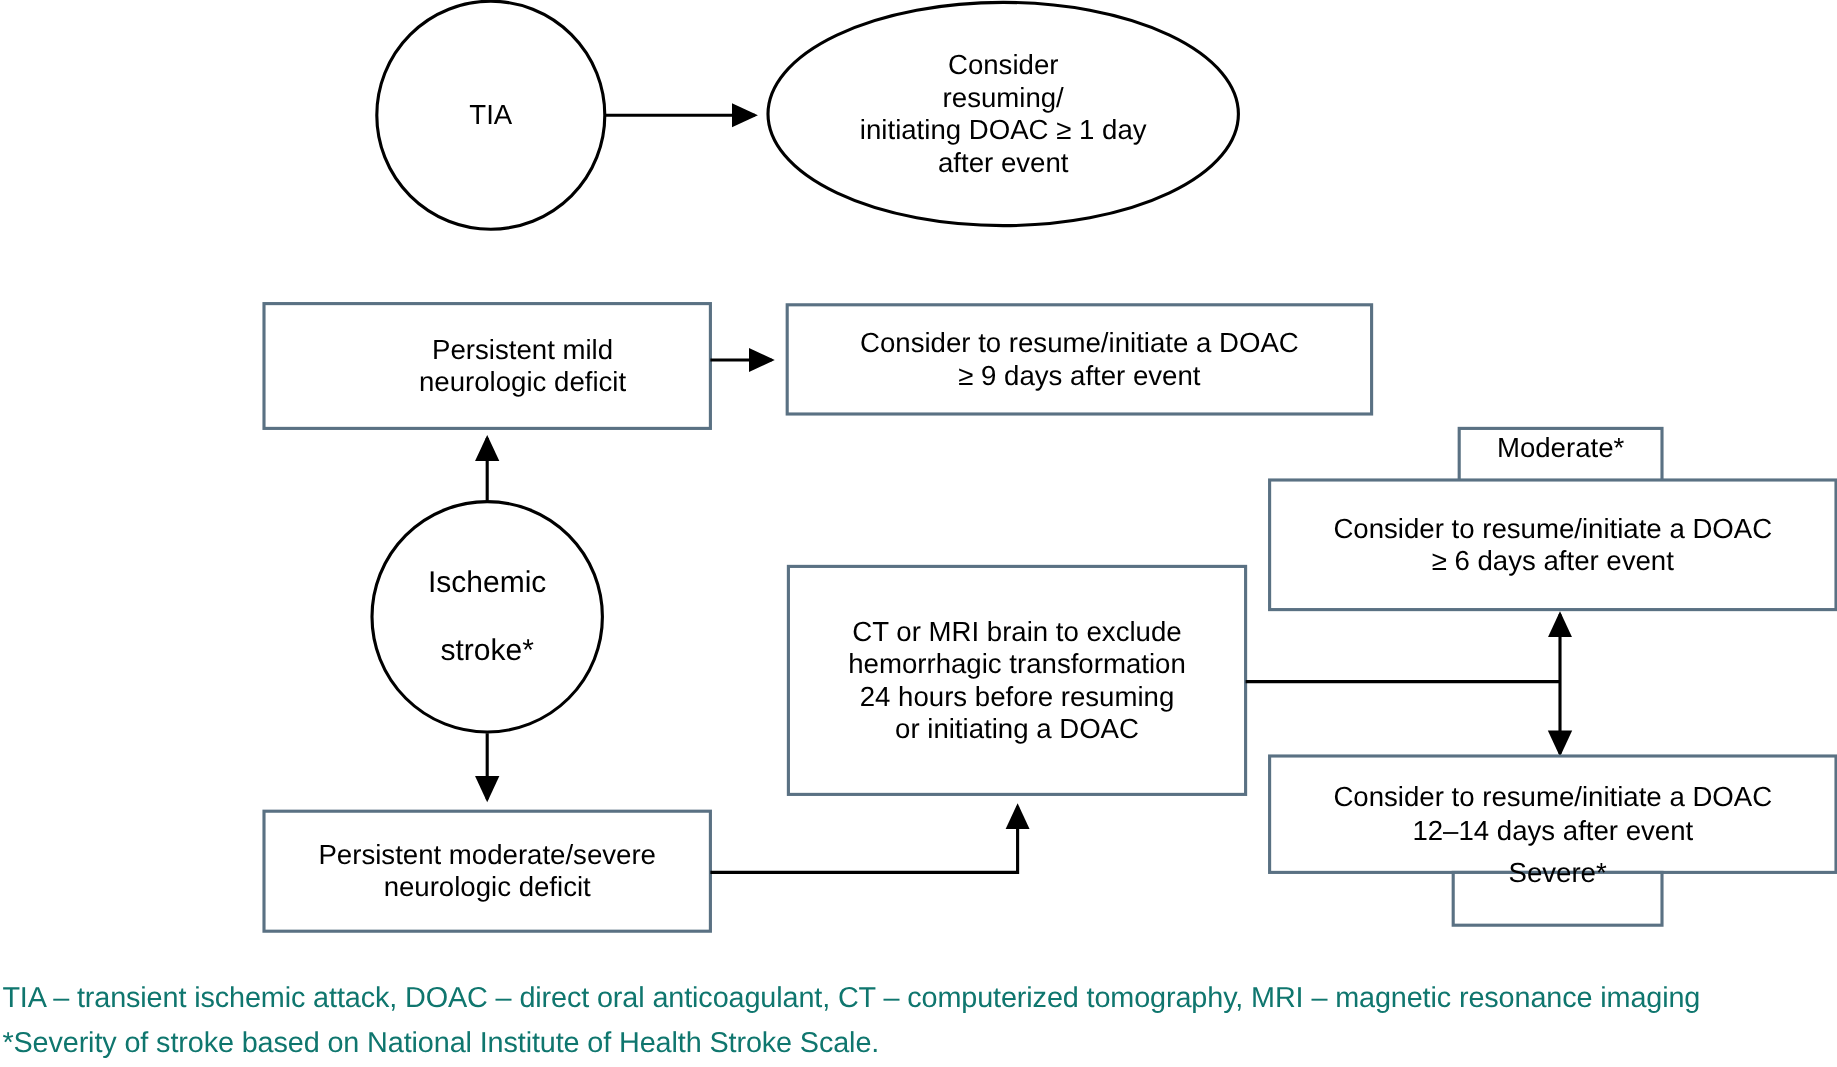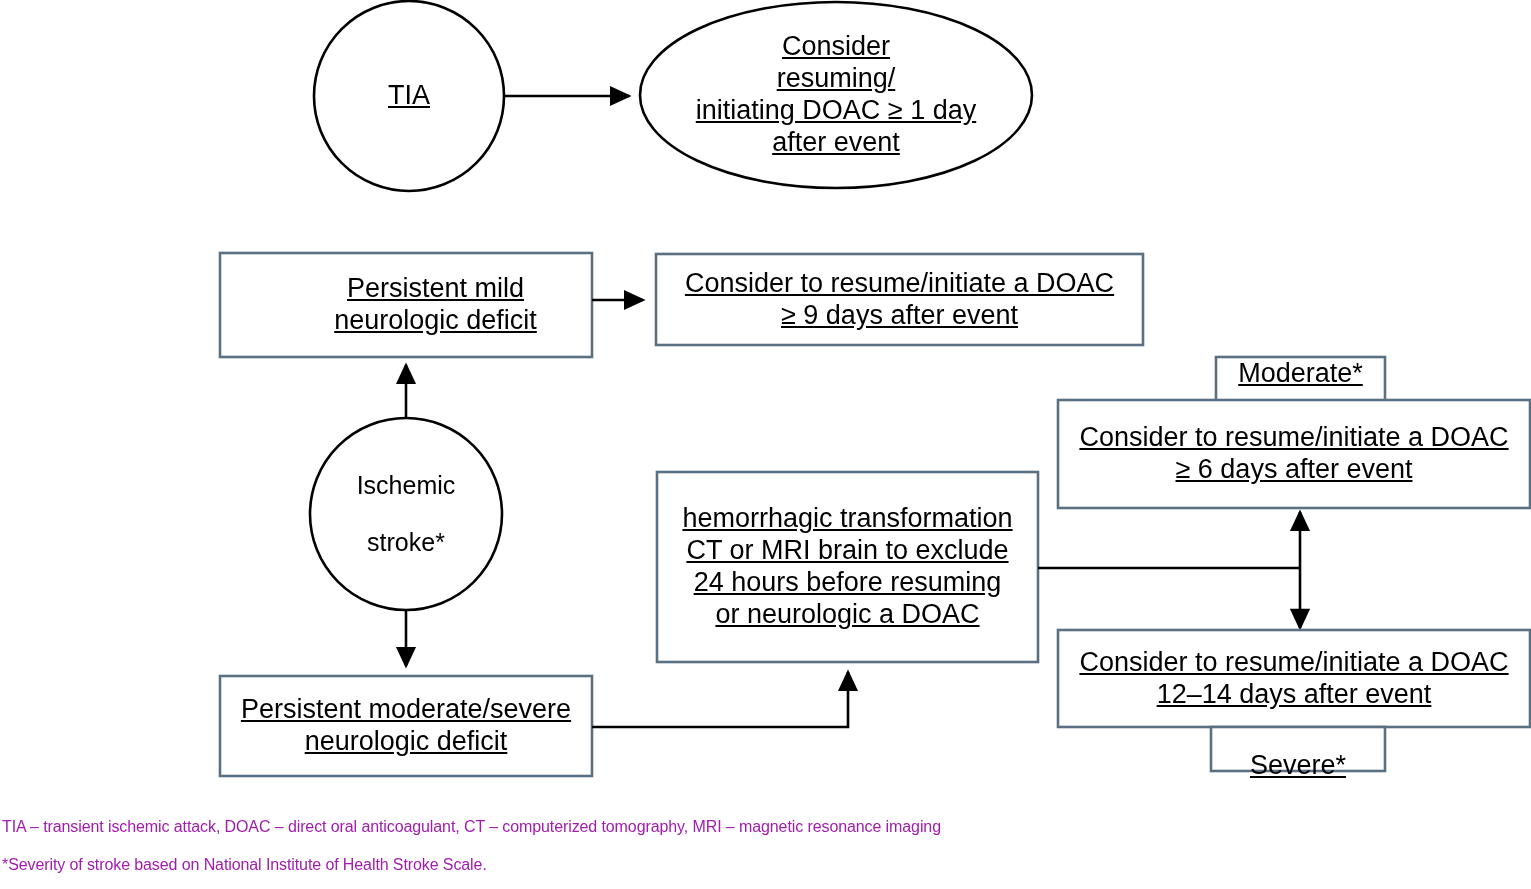--- a/index.html
+++ b/index.html
@@ -33,31 +33,31 @@
     flex-direction: column;
     align-items: center;
     justify-content: center;
     text-align: center;
     color: #000;
     font-family: "Liberation Sans", sans-serif;
     line-height: 1.18;
     pointer-events: none;
     white-space: pre;
   }
-  .t-big { font-size: 27px; text-decoration: underline; }
+  .t-big { font-size: 23px; }
   .t-sm  { font-size: 25px; }
   .footnotes {
     position: absolute;
     left: 0;
     width: 1531px;
     font-family: "Liberation Sans", sans-serif;
   }
   .fn-line {
-    font-size: 16px;
-    color: #a21caf;
+    font-size: 24px;
+    color: #0f766e;
     letter-spacing: -0.1px;
   }
   .fn-1 { position: absolute; top: 818px; left: 2px; }
   .fn-2 { position: absolute; top: 856px; left: 2px; }
 </style>
 </head>
 <body>
 
 <div id="stage">
 
@@ -133,41 +133,41 @@
     <span>Ischemic</span>
     <span>stroke*</span>
   </div>
 
   <div class="node-label t-big" style="left:220px; top:676px; width:372px; height:100px;">
     <span>Persistent moderate/severe</span>
     <span>neurologic deficit</span>
   </div>
 
   <div class="node-label t-big" style="left:657px; top:472px; width:381px; height:190px;">
+    <span>CT or MRI brain to exclude</span>
     <span>hemorrhagic transformation</span>
-    <span>CT or MRI brain to exclude</span>
     <span>24 hours before resuming</span>
-    <span>or neurologic a DOAC</span>
+    <span>or initiating a DOAC</span>
   </div>
 
   <div class="node-label t-big" style="left:1216px; top:357px; width:169px; height:34px;align-items:center;">
     <span>Moderate*</span>
   </div>
 
   <div class="node-label t-big" style="left:1058px; top:400px; width:472px; height:108px;">
     <span>Consider to resume/initiate a DOAC</span>
     <span>≥ 6 days after event</span>
   </div>
 
   <div class="node-label t-big" style="left:1058px; top:630px; width:472px; height:97px;">
     <span>Consider to resume/initiate a DOAC</span>
     <span>12–14 days after event</span>
   </div>
 
-  <div class="node-label t-big" style="left:1211px; top:746px; width:174px; height:40px;">
+  <div class="node-label t-big" style="left:1211px; top:708px; width:174px; height:40px;">
     <span>Severe*</span>
   </div>
 
   <div class="footnotes">
     <div class="fn-line fn-1">TIA – transient ischemic attack, DOAC – direct oral anticoagulant, CT – computerized tomography, MRI – magnetic resonance imaging</div>
     <div class="fn-line fn-2">*Severity of stroke based on National Institute of Health Stroke Scale.</div>
   </div>
 
 </div>
 

